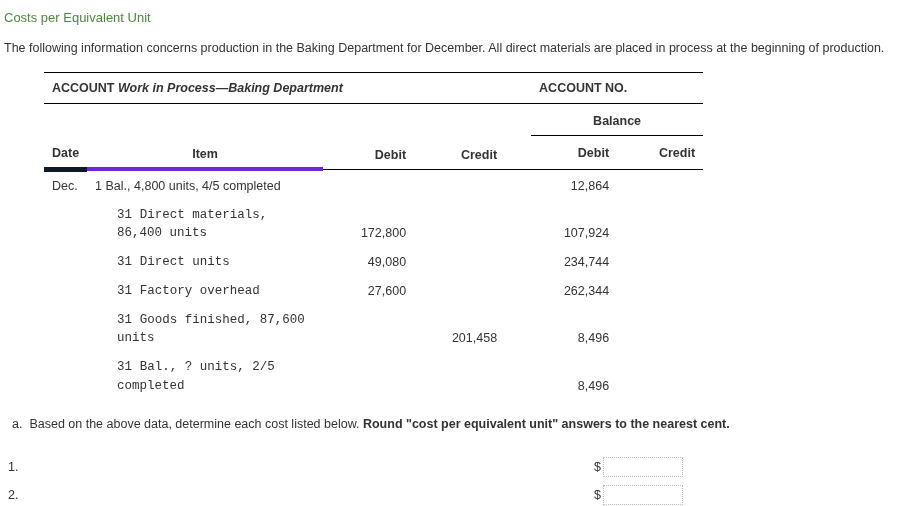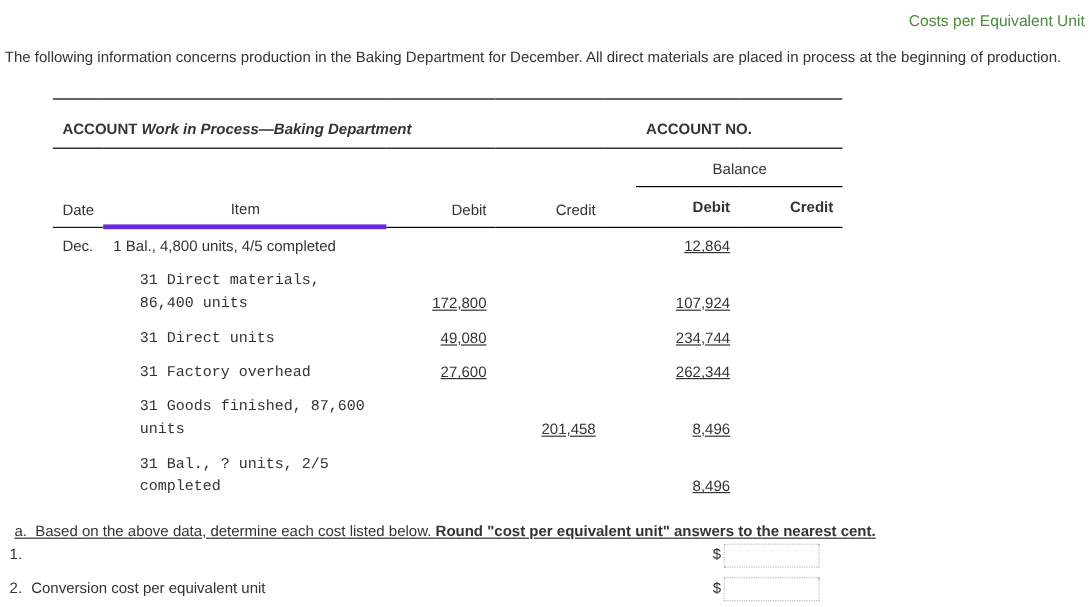--- a/index.html
+++ b/index.html
@@ -9,86 +9,83 @@
     margin: 0;
     padding: 8px 4px;
     line-height: 1.5;
     width: 908px;
     box-sizing: border-box;
   }
   .title {
     color: #4a8a3a;
     font-size: 13px;
     margin-bottom: 10px;
-    text-align: right;
   }
   .intro {
-    margin-bottom: 24px;
+    margin-bottom: 14px;
     line-height: 1.6;
   }
   .ledger {
     margin-left: 40px;
     margin-bottom: 14px;
     border-collapse: collapse;
   }
   .ledger td, .ledger th {
     padding: 4px 8px;
     font-size: 12.5px;
     text-align: left;
     vertical-align: bottom;
   }
   .ledger .num {
     text-align: right;
-    text-decoration: underline;
   }
   .acct-head td {
     border-top: 1px solid #000;
     border-bottom: 1px solid #000;
-    padding-top: 16px;
+    padding-top: 6px;
     padding-bottom: 6px;
     font-weight: bold;
   }
   .acct-head .acct-label {
     font-weight: bold;
   }
   .acct-head .acct-name {
     font-weight: bold;
     font-style: italic;
   }
   .colhead th {
     font-weight: bold;
     padding-top: 8px;
     padding-bottom: 6px;
   }
   .bal-row th {
     text-align: center;
-    font-weight: normal;
+    font-weight: bold;
     padding-top: 8px;
   }
   .bal-underline {
     border-bottom: 1px solid #000;
   }
   .subhead-underline th {
     border-bottom: 1px solid #000;
   }
   .rows td {
     padding-top: 5px;
     padding-bottom: 5px;
   }
   .indent {
     padding-left: 30px !important;
     font-family: Liberation Mono, monospace;
   }
   .question-a {
     margin-top: 10px;
-    margin-bottom: 0;
+    margin-bottom: 24px;
     padding-left: 8px;
     text-indent: -16px;
     margin-left: 16px;
-    text-decoration: underline;
   }
   .bold { font-weight: bold; }
   .q-list {
     list-style: none;
     padding: 0;
     margin: 0;
   }
   .q-list li {
     display: flex;
     align-items: center;
@@ -136,21 +133,21 @@
 <table class="ledger">
   <tbody>
       <tr class="acct-head">
     <td colspan="5">
       <span class="acct-label">ACCOUNT</span>
       <span class="acct-name">Work in Process—Baking Department</span>
     </td>
     <td colspan="2" class="acct-label">ACCOUNT NO.</td>
   </tr>
   <tr class="bal-row">
-    <th rowspan="2" style="border-bottom:1px solid #0f172a">Date</th>
+    <th rowspan="2" style="border-bottom:5px solid #0f172a">Date</th>
     <th rowspan="2" style="border-bottom:4px solid #6d28d9; width:220px">Item</th>
     <th rowspan="2" style="border-bottom:1px solid #000; width:75px; text-align:right">Debit</th>
     <th rowspan="2" style="border-bottom:1px solid #000; width:75px; text-align:right">Credit</th>
     <th></th>
     <th colspan="2" class="bal-underline">Balance</th>
   </tr>
   <tr class="colhead subhead-underline">
     <th style="width:10px"></th>
     <th style="text-align:right; width:70px">Debit</th>
     <th style="text-align:right; width:70px">Credit</th>
@@ -224,21 +221,20 @@
     <div class="q-row-wrap">
       <span class="q-num">1.</span>
       <span class="q-spacer"></span>
       <span class="q-dollar">$</span>
       <input class="q-input" type="text" style="">
     </div>
   </li>
   <li>
     <div class="q-row-wrap">
       <span class="q-num">2.</span>
-      <span class="q-text">Conversion cost per equivalent unit</span>
       <span class="q-spacer"></span>
       <span class="q-dollar">$</span>
       <input class="q-input" type="text" style="">
     </div>
   </li>
   <li>
     <div class="q-row-wrap wide">
       <span class="q-num">3.</span>
       <span class="q-spacer"></span>
       <span class="q-dollar">$</span>

